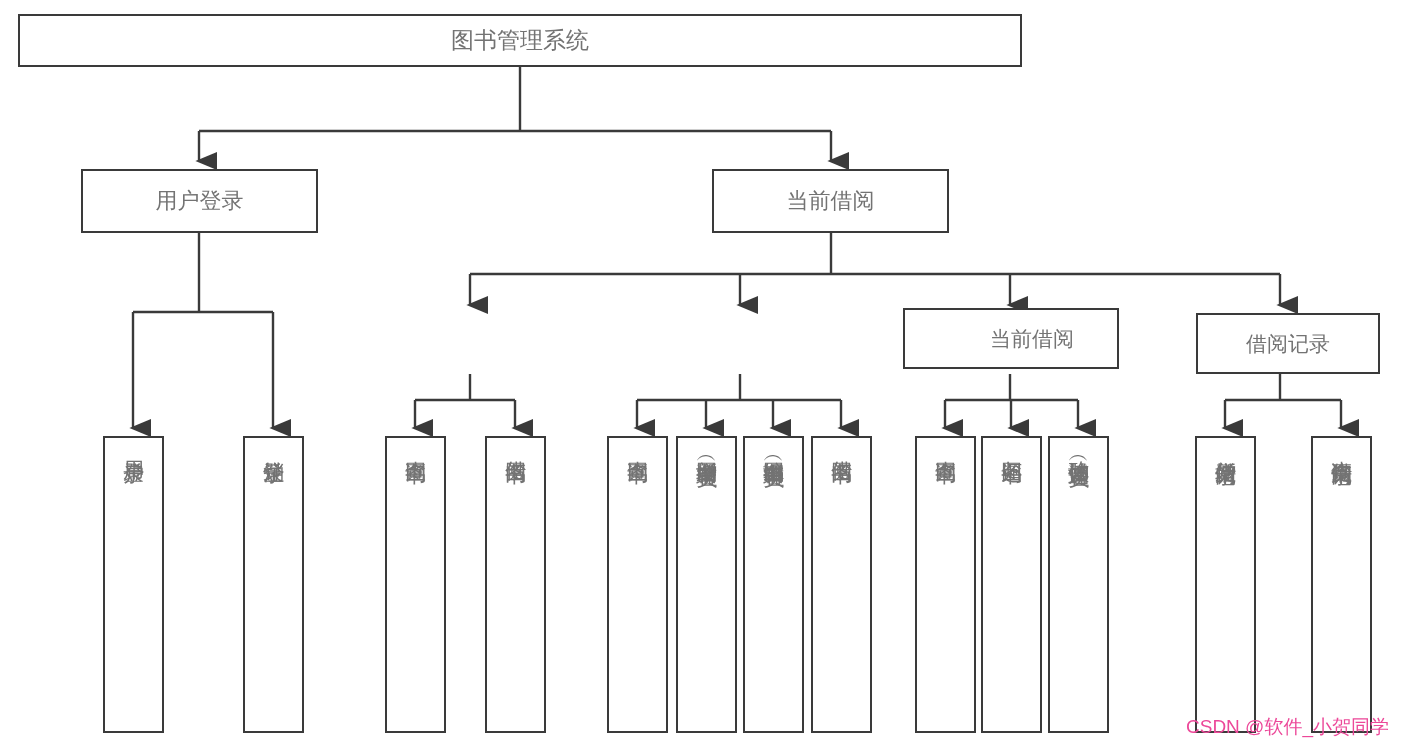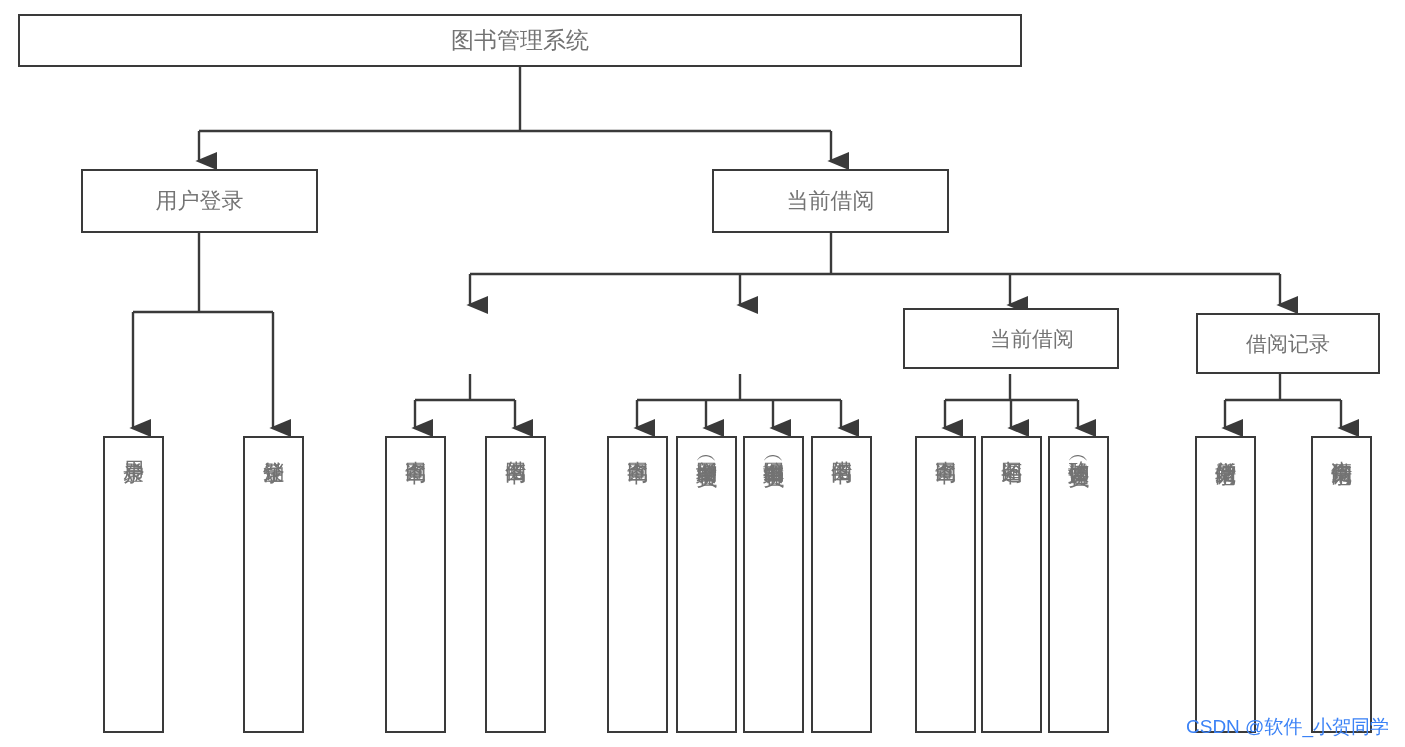--- a/index.html
+++ b/index.html
@@ -60,21 +60,21 @@
     white-space: nowrap;
   }
   .htext {
     white-space: nowrap;
   }
   #watermark {
     position: absolute;
     left: 1186px;
     top: 714px;
     font-size: 19px;
-    color: #3b82f6;
+    color: #ec4899;
     z-index: 5;
     white-space: nowrap;
     pointer-events: none;
   }
 </style>
 </head>
 <body>
 
 <div id="canvas">
 

